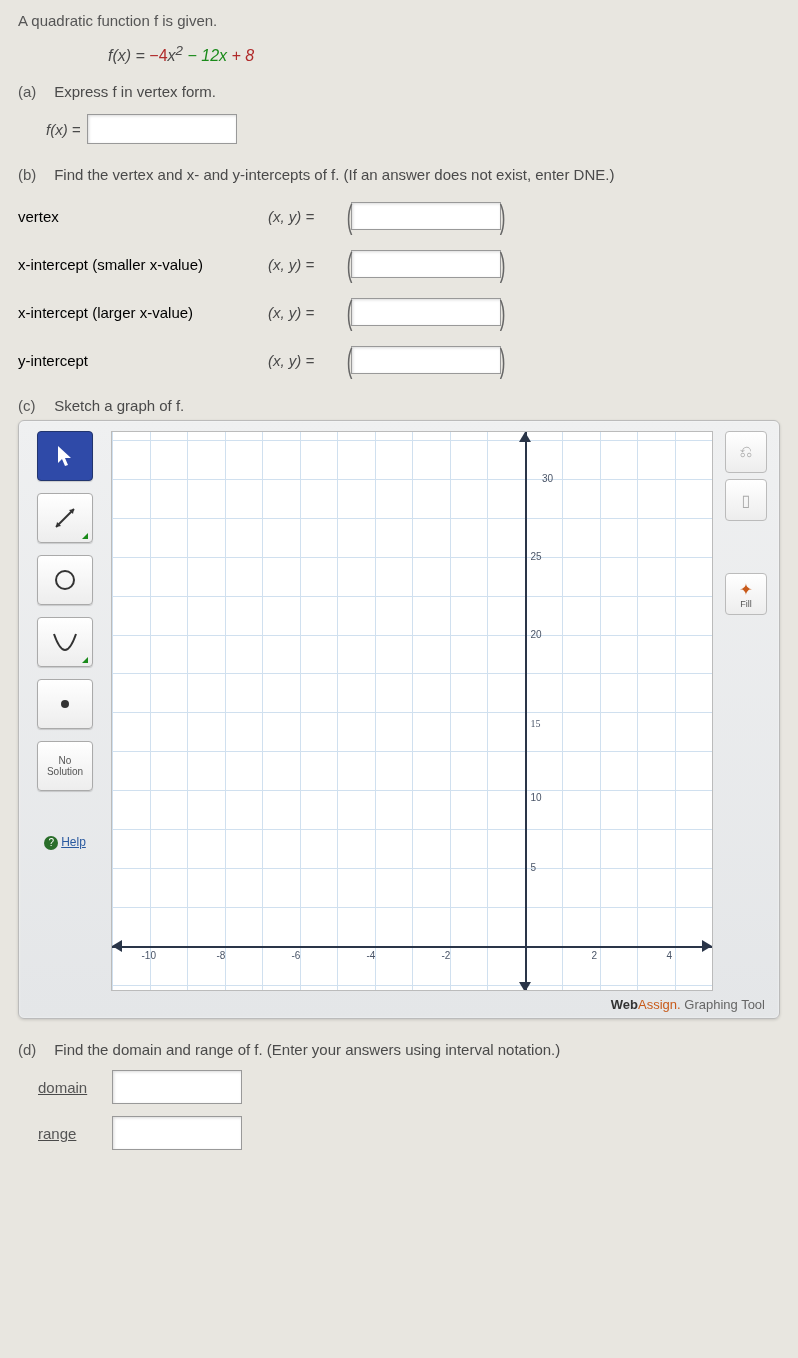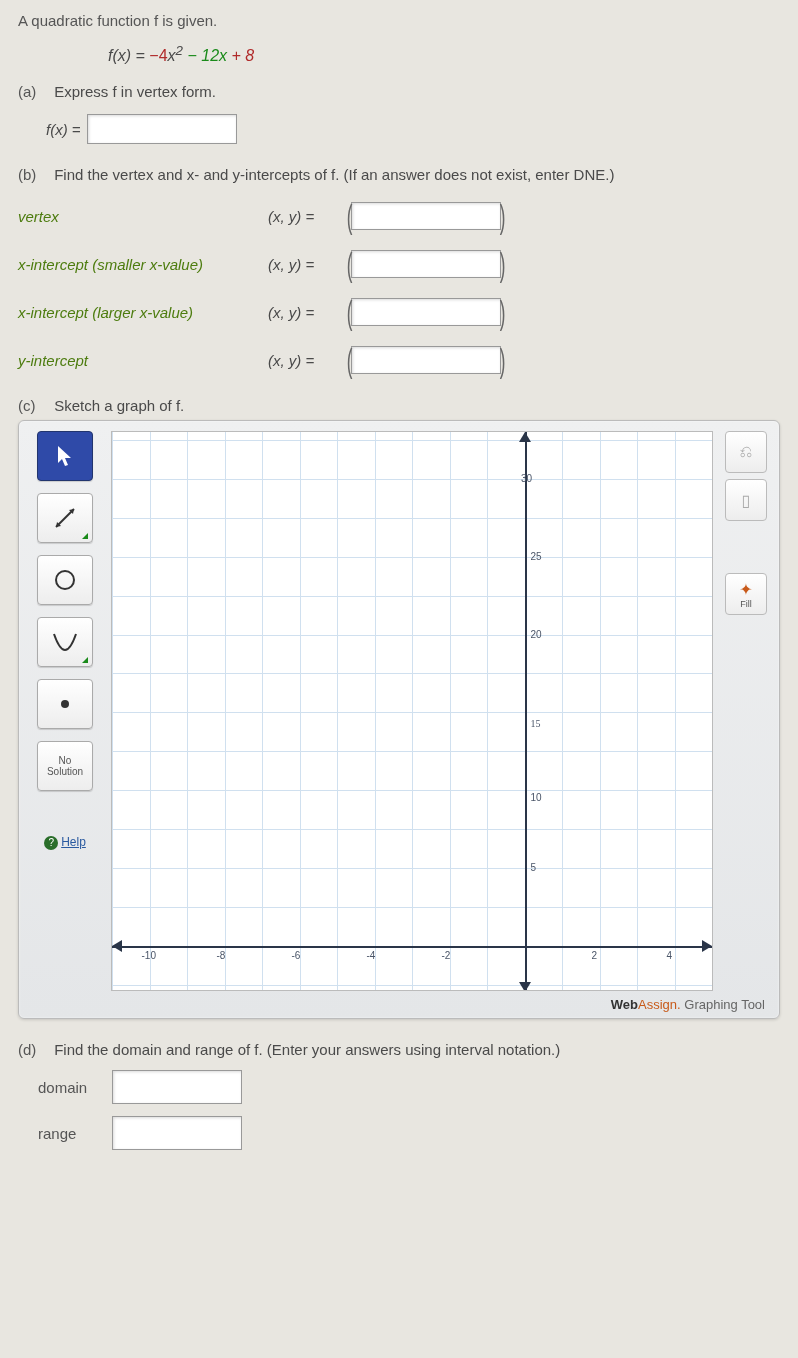--- a/index.html
+++ b/index.html
@@ -23,21 +23,21 @@
   .fx-label { font-style: italic; }
   .answer-input {
     border: 1px solid #999;
     background: #fff;
     height: 30px;
     width: 150px;
     box-shadow: inset 1px 1px 3px rgba(0,0,0,.15);
   }
   .intercept-grid { margin-top: 14px; }
   .intercept-row { display:flex; align-items:center; margin: 18px 0; }
-  .intercept-label { width: 250px; font-style: italic; color:#4d7c0f;}
+  .intercept-label { width: 250px; color:#000000;}
   .xy-label { font-style: italic; width: 80px; }
   .paren { font-size: 34px; font-weight: 100; color:#666; line-height: 30px; display:inline-block; transform: scaleX(0.5); margin:0 -4px;}
   .xy-input {
     border: 1px solid #999;
     background:#fff;
     height: 28px;
     width: 150px;
     box-shadow: inset 1px 1px 3px rgba(0,0,0,.15);
   }
   
@@ -85,21 +85,21 @@
   .arrow.up { border-left:6px solid transparent; border-right:6px solid transparent; border-bottom:10px solid #2a3548; }
   .arrow.down { border-left:6px solid transparent; border-right:6px solid transparent; border-top:10px solid #2a3548; }
   .right-tools { width:46px; display:flex; flex-direction:column; gap:6px; align-items:center;}
   .small-btn { width:42px; height:42px; background:linear-gradient(#fff,#ededed); border:1px solid #bbb; border-radius:4px; display:flex; flex-direction:column; align-items:center; justify-content:center; font-size:9px; color:#888;}
   .small-btn .ico { font-size:16px; color:#aaa;}
   .small-btn.fill-on { color:#555; }
   .small-btn.fill-on .ico { color:#c85a1a; }
   .graph-footer { text-align:right; font-size:13px; color:#666; padding:6px 4px 0 0;}
   .graph-footer b { color:#333;}
   .graph-footer .asn { color:#c85a1a; font-weight:normal;}
-  .dr-row { display:flex; align-items:center; margin:12px 0 12px 20px; gap:4px;}
+  .dr-row { display:flex; align-items:center; margin:12px 0 12px 20px; gap:4px;text-decoration:underline;}
   .dr-label { width:70px; color:#555;}
   .dr-input { border:1px solid #999; background:#fff; height:34px; width:130px; box-shadow: inset 1px 1px 3px rgba(0,0,0,.15);}
 </style>
 </head>
 <body>
 
 <div class="prompt">A quadratic function f is given.</div>
 
 <div class="equation">
   <span>f(x) =</span>
@@ -239,21 +239,21 @@
             <div class="arrow down" style="left: 406.5px; top: 550px;"></div>
             <div class="arrow left" style="left: 0px; top: 507.333px;"></div>
             <div class="arrow right" style="left: 590px; top: 507.333px;"></div>
             <div class="axis-tick-label" style="left: 29.5px; top: 517.333px;">-10</div>
             <div class="axis-tick-label" style="left: 104.5px; top: 517.333px;">-8</div>
             <div class="axis-tick-label" style="left: 179.5px; top: 517.333px;">-6</div>
             <div class="axis-tick-label" style="left: 254.5px; top: 517.333px;">-4</div>
             <div class="axis-tick-label" style="left: 329.5px; top: 517.333px;">-2</div>
             <div class="axis-tick-label" style="left: 479.5px; top: 517.333px;">2</div>
             <div class="axis-tick-label" style="left: 554.5px; top: 517.333px;">4</div>
-            <div class="axis-tick-label" style="left: 409px; top: 40.6667px;">30</div>
+            <div class="axis-tick-label" style="left: 430px; top: 40.6667px;">30</div>
             <div class="axis-tick-label" style="left: 418.5px; top: 118.444px;">25</div>
             <div class="axis-tick-label" style="left: 418.5px; top: 196.222px;">20</div>
             <div class="axis-tick-label" style="left: 418.5px; top: 286px; font-family: Liberation Serif, serif;">15</div>
             <div class="axis-tick-label" style="left: 418.5px; top: 360px;">10</div>
             <div class="axis-tick-label" style="left: 418.5px; top: 429.556px;">5</div>
           </div>
       </div>
 
       <div class="right-tools">
         <div class="small-btn">

